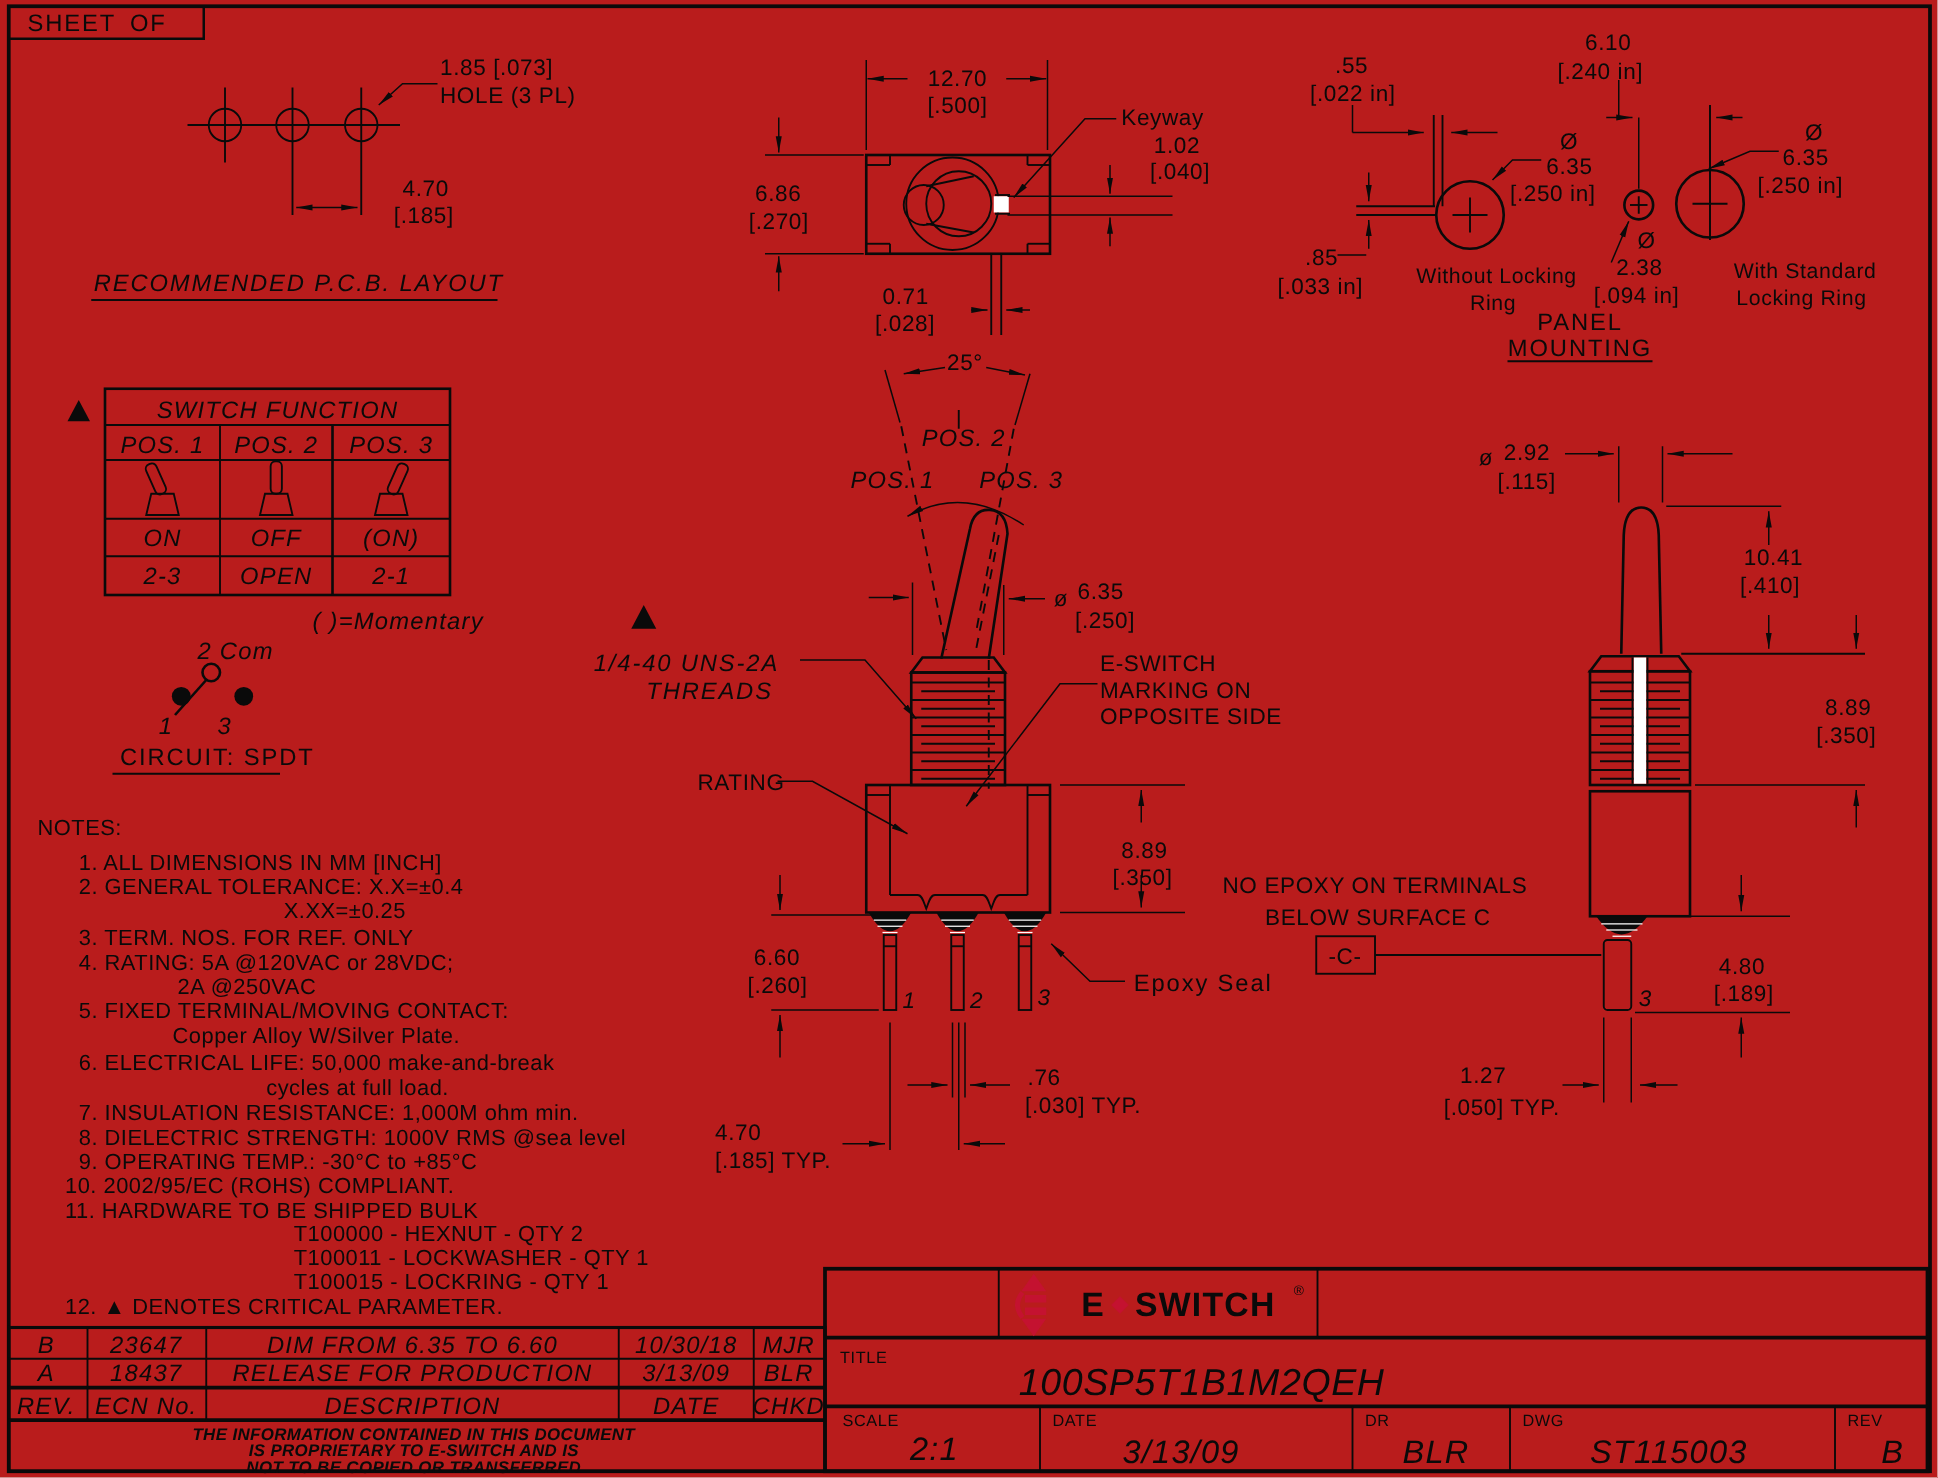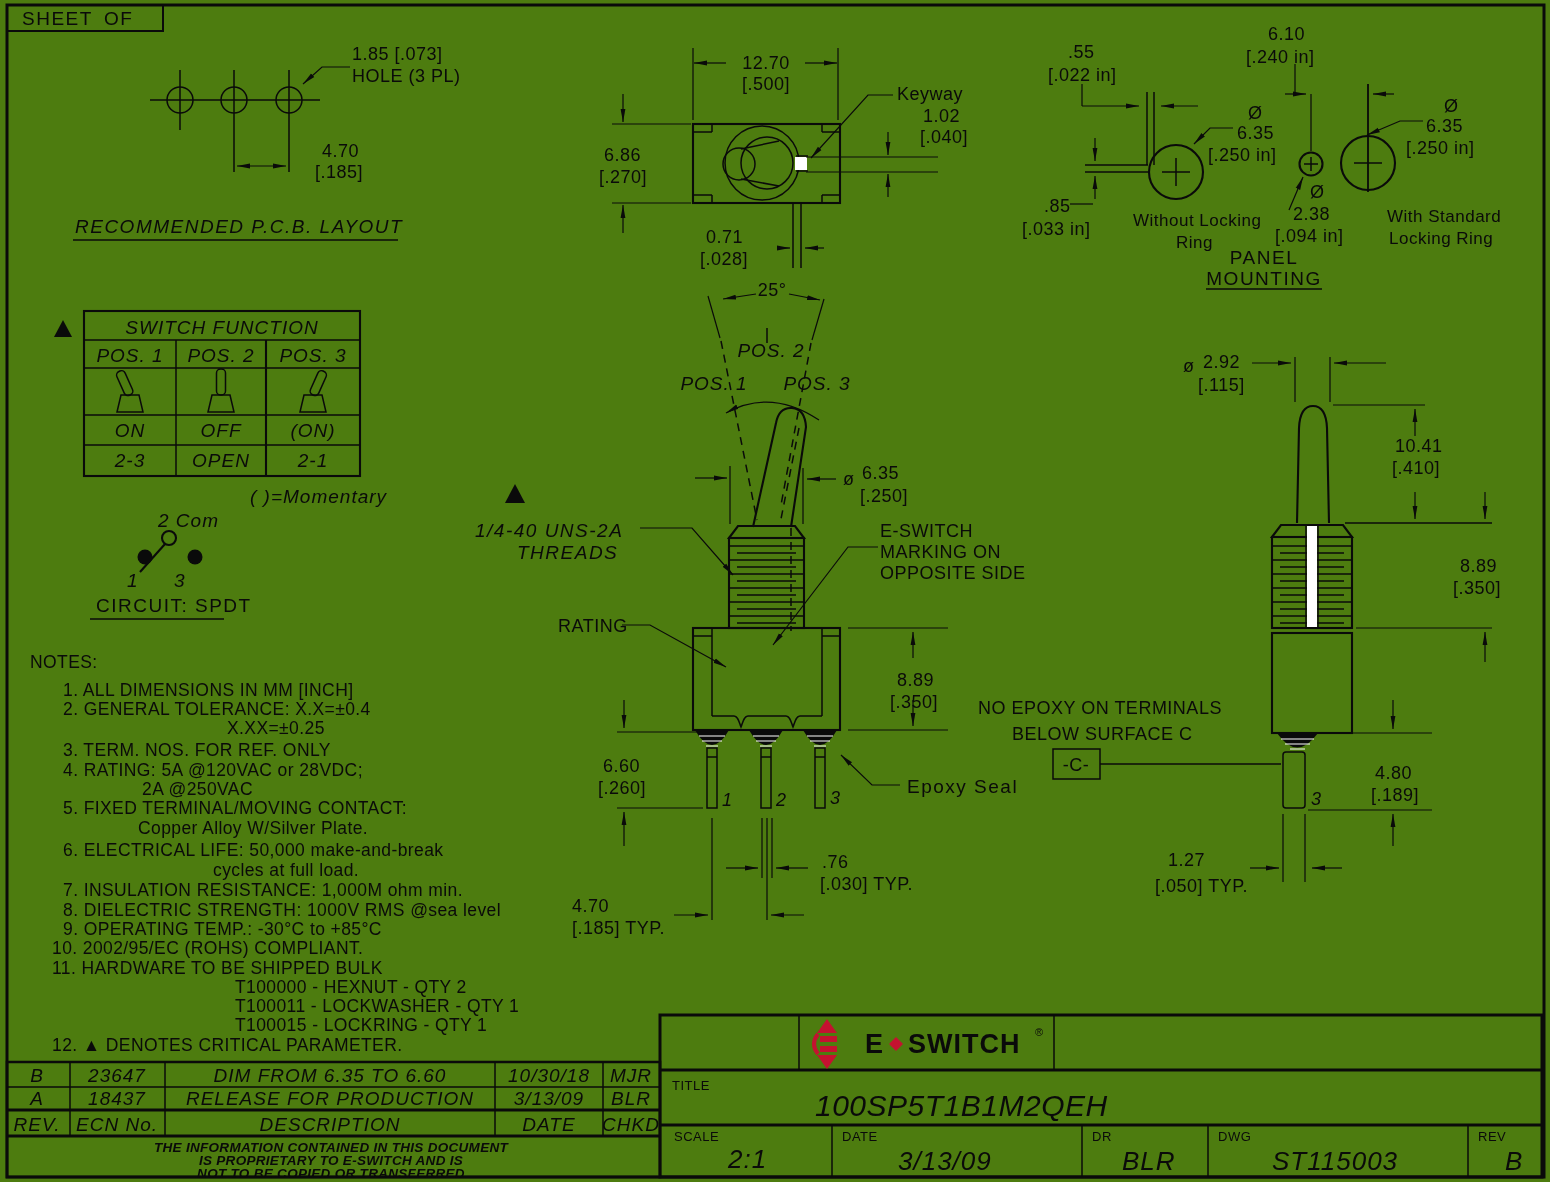--- a/index.html
+++ b/index.html
@@ -1,16 +1,16 @@
 <!DOCTYPE html>
 <html><head>
 <meta charset="utf-8">
 <style>
   html,body{margin:0;padding:0;background:#e8e8e8;}
-  #sheet{position:relative;width:1550px;height:1182px;background:#4d7c0f;margin:0 auto;
+  #sheet{position:relative;width:1550px;height:1182px;background:#b91c1c;margin:0 auto;
          font-family:"Liberation Sans",sans-serif;}
   svg{position:absolute;left:0;top:0;}
   svg text{fill:#0a0a0a;font-family:"Liberation Sans",sans-serif;letter-spacing:0.5px;}
   .ln{stroke:#0a0a0a;stroke-width:1.5;fill:none;stroke-linecap:butt;}
   .ln2{stroke:#0a0a0a;stroke-width:2.1;fill:none;}
   .thin{stroke:#0a0a0a;stroke-width:1.2;fill:none;}
   .dash{stroke-dasharray:8 6;}
   .d{font-size:18px;}
   .d2{font-size:17px;}
   .it{font-style:italic;}

